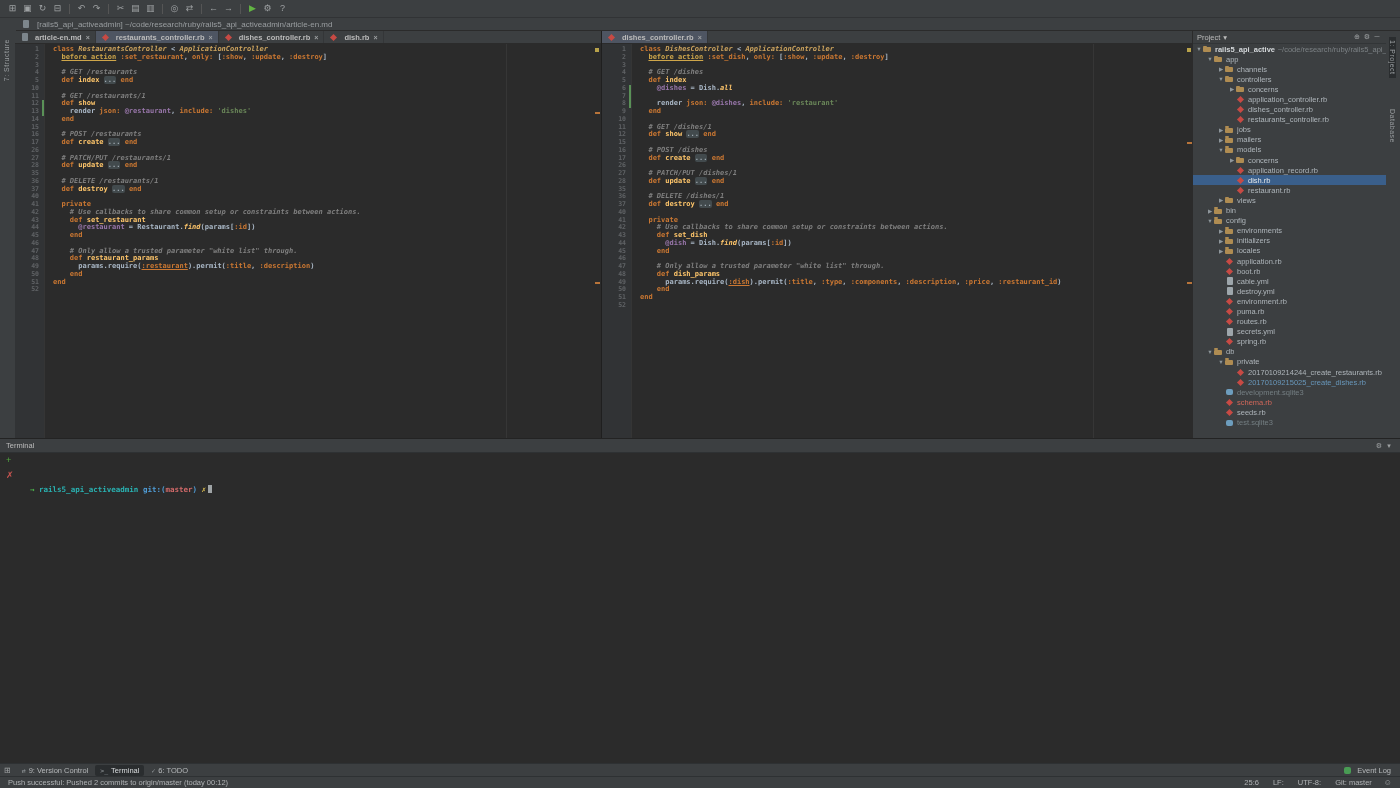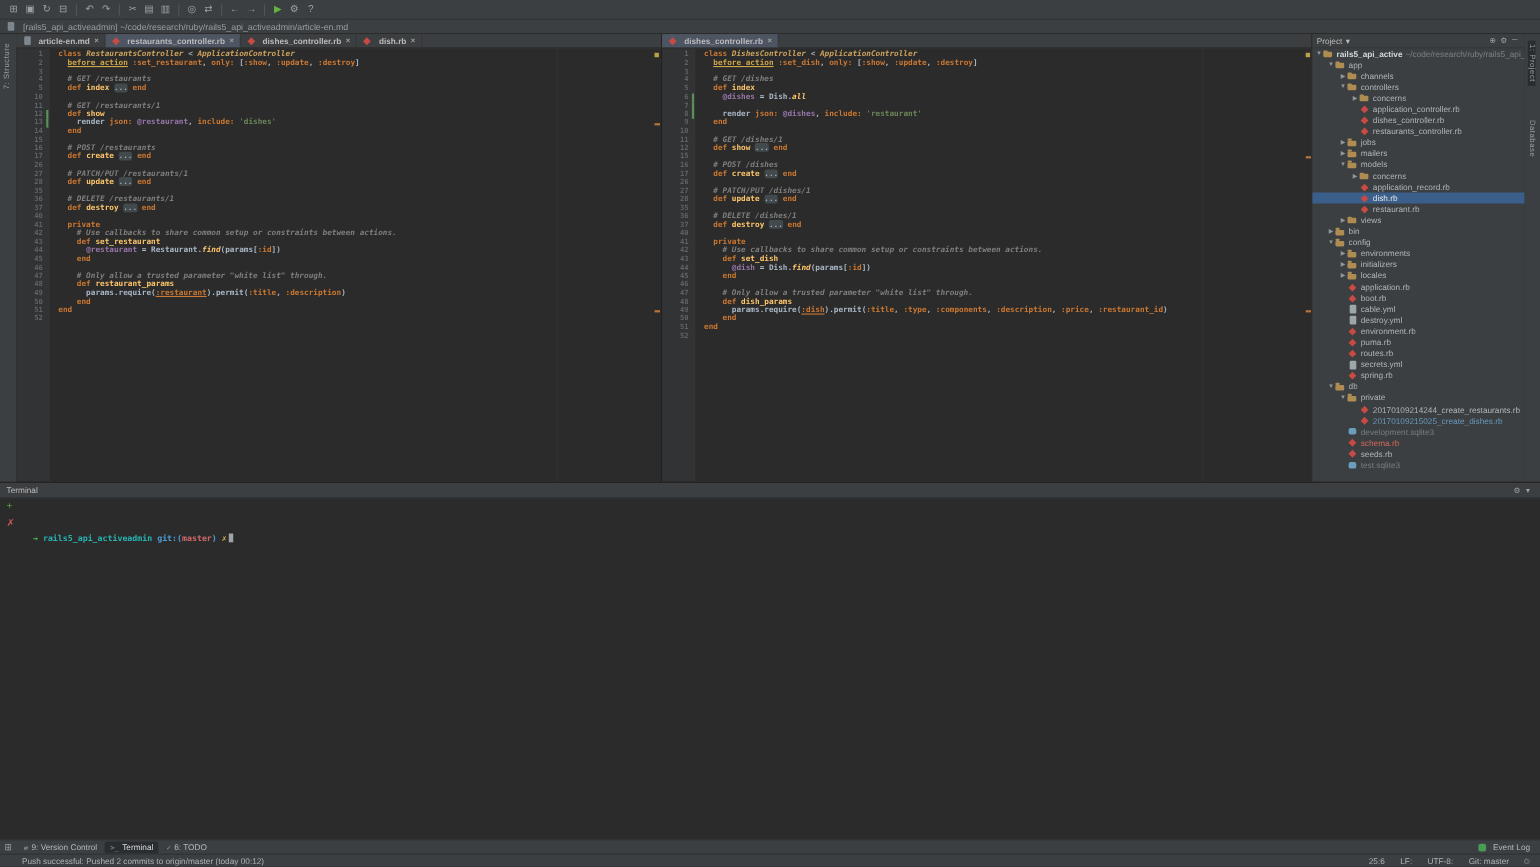--- a/index.html
+++ b/index.html
@@ -4,21 +4,21 @@
 <style>
   html,body{margin:0;padding:0;background:#222;}
   .app{position:relative;width:1400px;height:788px;background:#3c3f41;overflow:hidden;
        font-family:"Liberation Sans",sans-serif;color:#bbbbbb;cursor:default;}
   
   #toolbar{position:absolute;left:0;top:0;right:0;height:17px;display:flex;align-items:center;
            padding-left:5px;border-bottom:1px solid #313335;}
   .tb-ic{width:15px;height:13px;font-size:9px;line-height:13px;text-align:center;color:#9ea1a3;}
   .tb-sep{width:1px;height:10px;background:#555;margin:0 4px;}
   
-  #titlebar{position:absolute;left:0;top:18px;right:0;height:12px;display:flex;align-items:center;
+  #titlebar{position:absolute;left:16px;top:18px;right:0;height:12px;display:flex;align-items:center;
             gap:4px;padding-left:5px;font-size:8px;color:#9a9ea1;border-bottom:1px solid #2b2b2b;}
   
   #lstrip{position:absolute;left:0;top:31px;bottom:24px;width:15px;border-right:1px solid #313335;}
   #rstrip{position:absolute;right:0;top:31px;bottom:24px;width:14px;border-left:1px solid #313335;}
   .vlab{writing-mode:vertical-rl;font-size:7px;color:#9a9ea1;letter-spacing:.5px;}
   .vlabL{transform:rotate(180deg);}
   #lstrip .top{position:absolute;top:8px;left:3px;}
   #lstrip .bot{position:absolute;bottom:8px;left:3px;}
   #rstrip .r1{position:absolute;top:6px;left:3px;background:#2a2d2f;padding:3px 0;}
   #rstrip .r2{position:absolute;top:78px;left:3px;}
@@ -99,21 +99,21 @@
   #toolwins{position:absolute;left:0;right:0;bottom:11px;height:13px;background:#3c3f41;border-top:1px solid #2e3133;
             display:flex;align-items:center;font-size:7.5px;color:#b6b9bb;padding:0 4px;gap:2px;}
   .switcher{font-size:8px;color:#9ea1a3;margin-right:4px;}
   .twb{display:flex;align-items:center;gap:3px;padding:1px 5px;border-radius:2px;}
   .twb.active{background:#2a2d2f;color:#d7dadc;}
   .tico{font-size:6.5px;color:#9aa0a3;font-family:"DejaVu Sans Mono",monospace;}
   .spacer{flex:1;}
   .evt{width:7px;height:7px;background:#499c54;border-radius:2px;margin-right:3px;}
   #status{position:absolute;left:0;right:0;bottom:0;height:11px;background:#3c3f41;border-top:1px solid #2e3133;
           display:flex;align-items:center;font-size:7.5px;color:#b0b3b5;padding:0 8px;}
-  #status .msg{flex:1;overflow:hidden;white-space:nowrap;margin-left:12px;}
+  #status .msg{flex:1;overflow:hidden;white-space:nowrap;}
   #status .seg{margin-left:14px;white-space:nowrap;}
   .hector{margin-left:12px;color:#9ea1a3;font-size:8px;}
 </style>
 </head>
 <body>
 
 <div class="app">
 
   <div id="toolbar">
       <span class="tb-ic">⊞</span>

